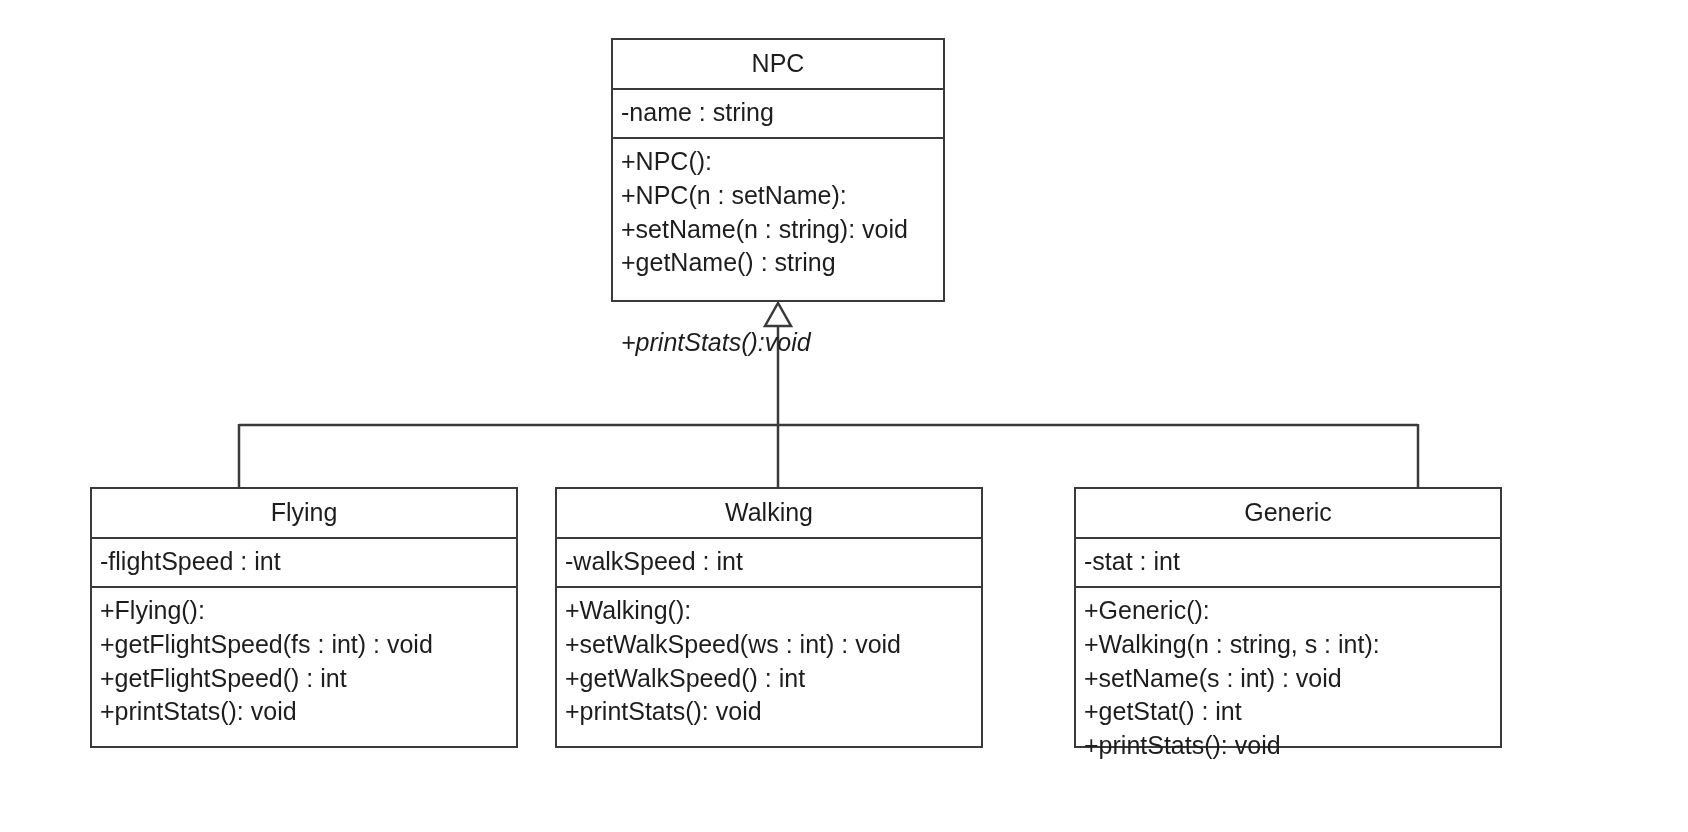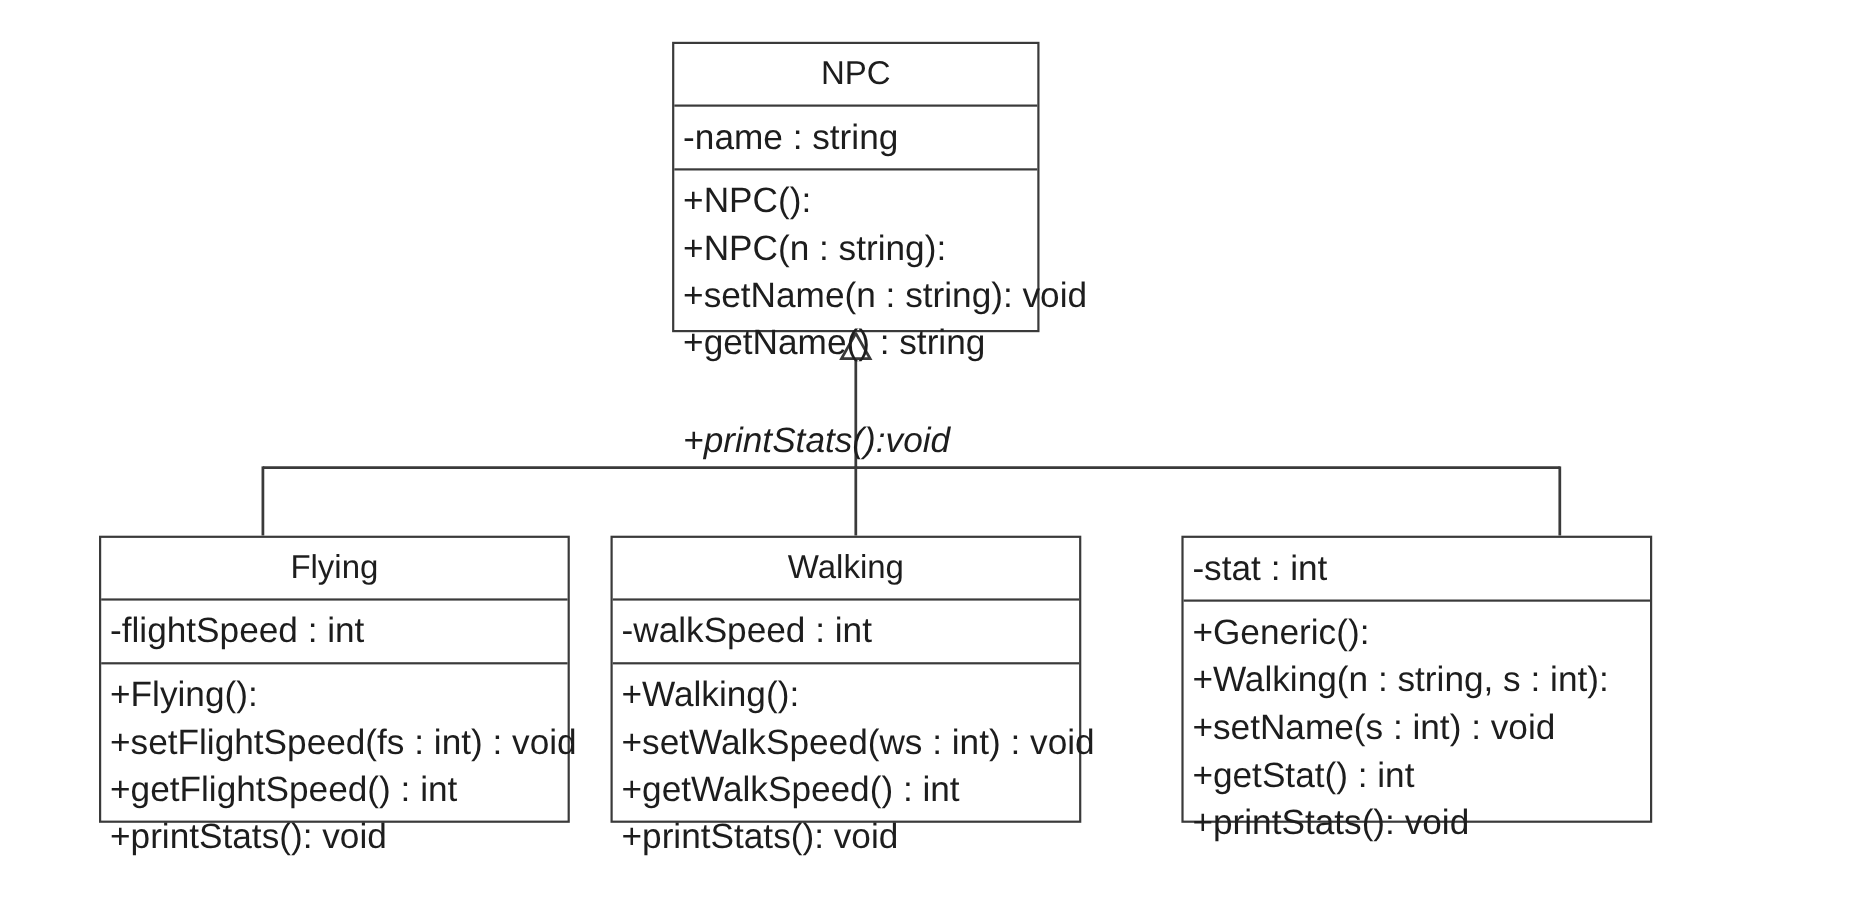--- a/index.html
+++ b/index.html
@@ -32,39 +32,39 @@
     position: absolute;
     box-sizing: border-box;
     border: 2px solid #3a3a3a;
     background: #ffffff;
     display: flex;
     flex-direction: column;
   }
   .uml-name {
     box-sizing: border-box;
     text-align: center;
-    font-size: 30px;
+    font-size: 25px;
     color: #1d1d1d;
     line-height: 1.25;
     padding: 8px 6px 9px 6px;
     border-bottom: 2px solid #3a3a3a;
     white-space: nowrap;
   }
   .uml-attrs {
     box-sizing: border-box;
     border-bottom: 2px solid #3a3a3a;
     padding: 6px 8px 7px 8px;
   }
   .uml-ops {
     box-sizing: border-box;
     padding: 6px 8px 8px 8px;
     flex: 1 1 auto;
   }
   .uml-line {
-    font-size: 32px;
+    font-size: 25px;
     color: #1d1d1d;
     line-height: 1.35;
     white-space: nowrap;
   }
   .uml-line.abstract {
     font-style: italic;
     margin-top: 46px;
   }
 </style>
 </head>
@@ -87,54 +87,55 @@
     <line x1="1418" y1="424" x2="1418" y2="487" stroke="#3a3a3a" stroke-width="2.5"></line>
   </svg>
 
   <div class="uml-class" style="left:611px; top:38px; width:334px; height:264px;">
     <div class="uml-name">NPC</div>
     <div class="uml-attrs">
       <div class="uml-line">-name : string</div>
     </div>
     <div class="uml-ops">
       <div class="uml-line">+NPC():</div>
-      <div class="uml-line">+NPC(n : string):</div>
+      <div class="uml-line">+NPC(n : setName):</div>
       <div class="uml-line">+setName(n : string): void</div>
       <div class="uml-line">+getName() : string</div>
       <div class="uml-line abstract">+printStats():void</div>
     </div>
   </div>
 
   <div class="uml-class" style="left:54px; top:487px; width:428px; height:261px;margin-left:36px;">
     <div class="uml-name">Flying</div>
     <div class="uml-attrs">
       <div class="uml-line">-flightSpeed : int</div>
     </div>
     <div class="uml-ops">
       <div class="uml-line">+Flying():</div>
-      <div class="uml-line">+setFlightSpeed(fs : int) : void</div>
+      <div class="uml-line">+getFlightSpeed(fs : int) : void</div>
       <div class="uml-line">+getFlightSpeed() : int</div>
       <div class="uml-line">+printStats(): void</div>
     </div>
   </div>
 
   <div class="uml-class" style="left:555px; top:487px; width:428px; height:261px;">
     <div class="uml-name">Walking</div>
     <div class="uml-attrs">
       <div class="uml-line">-walkSpeed : int</div>
     </div>
     <div class="uml-ops">
       <div class="uml-line">+Walking():</div>
       <div class="uml-line">+setWalkSpeed(ws : int) : void</div>
       <div class="uml-line">+getWalkSpeed() : int</div>
       <div class="uml-line">+printStats(): void</div>
     </div>
   </div>
 
   <div class="uml-class" style="left:1074px; top:487px; width:428px; height:261px;">
+    <div class="uml-name">Generic</div>
     <div class="uml-attrs">
       <div class="uml-line">-stat : int</div>
     </div>
     <div class="uml-ops">
       <div class="uml-line">+Generic():</div>
       <div class="uml-line">+Walking(n : string, s : int):</div>
       <div class="uml-line">+setName(s : int) : void</div>
       <div class="uml-line">+getStat() : int</div>
       <div class="uml-line">+printStats(): void</div>
     </div>

